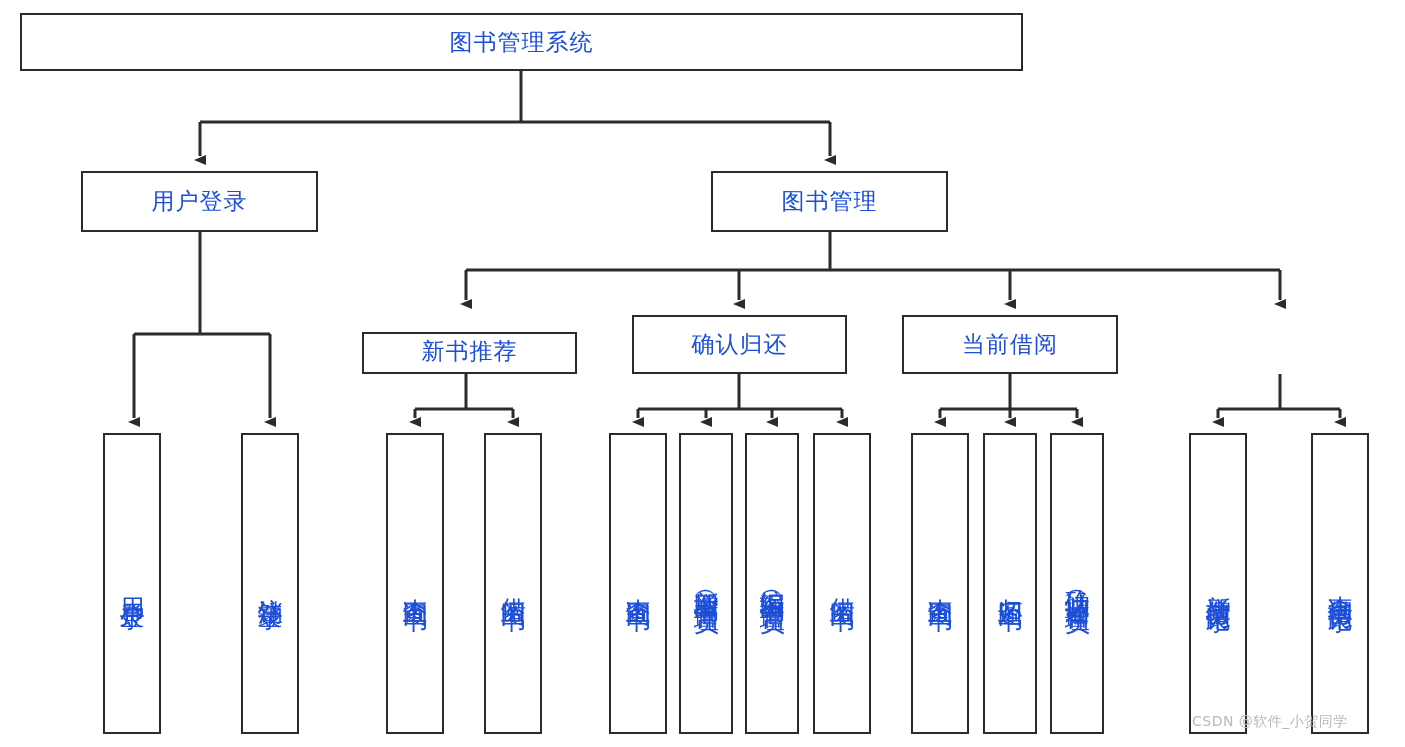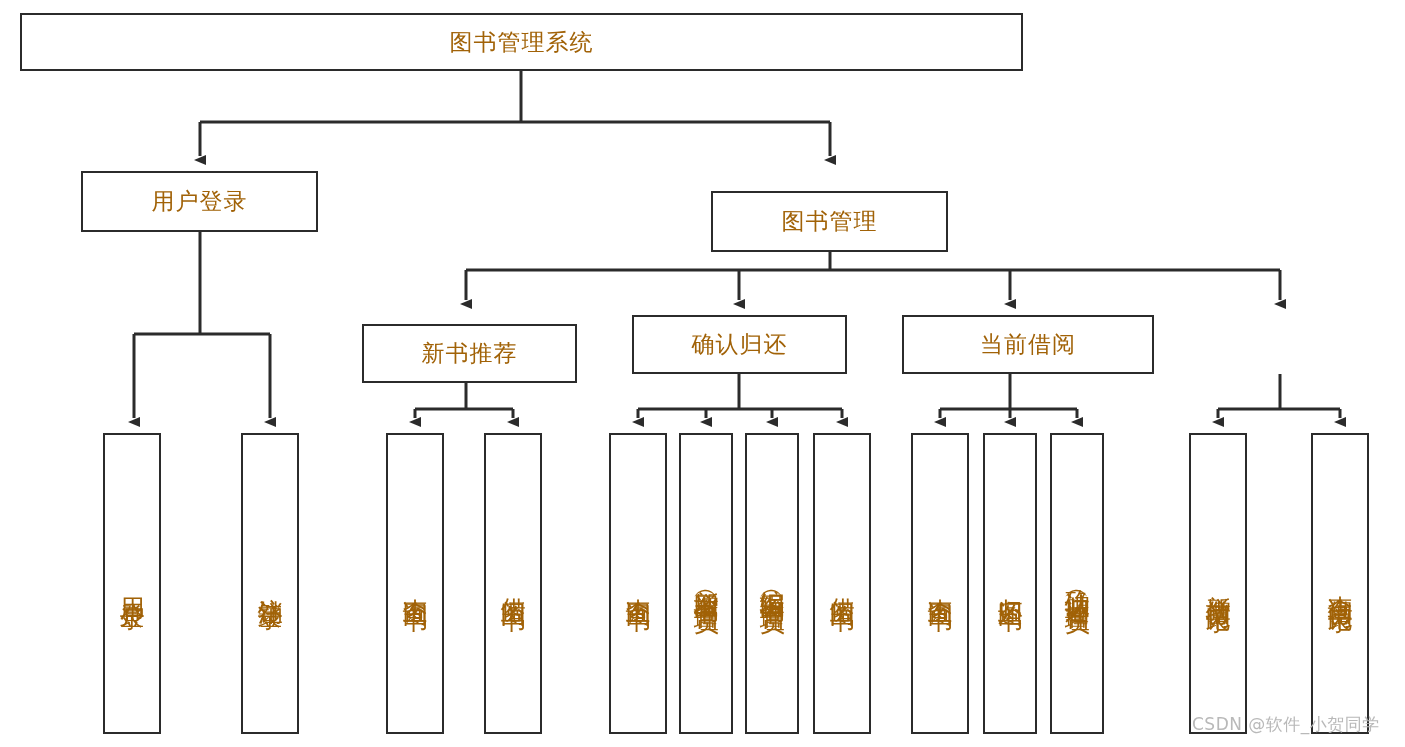--- a/index.html
+++ b/index.html
@@ -26,21 +26,21 @@
     pointer-events: none;
   }
   .node {
     position: absolute;
     box-sizing: border-box;
     background: #ffffff;
     border: 2.5px solid #2b2b2b;
     display: flex;
     align-items: center;
     justify-content: center;
-    color: #a16207;
+    color: #1d4ed8;
   }
   .node-h .label {
     font-size: 23px;
     line-height: 1.15;
     letter-spacing: 1px;
     white-space: nowrap;
   }
   .node-root .label {
     font-size: 23px;
     letter-spacing: 1px;
@@ -56,21 +56,21 @@
     font-size: 25px;
     line-height: 1.18;
     letter-spacing: 3px;
     white-space: nowrap;
     max-height: 100%;
   }
   .watermark {
     position: absolute;
     left: 1192px;
     top: 713px;
-    font-size: 17px;
+    font-size: 14px;
     color: #b9b9b9;
     letter-spacing: 0.5px;
     white-space: nowrap;
   }
 </style>
 </head>
 <body>
 
 <div id="canvas">
 
@@ -127,33 +127,33 @@
   </svg>
 
   <div class="node node-root node-h" style="left:20px; top:13px; width:1003px; height:58px;">
     <span class="label">图书管理系统</span>
   </div>
 
   <div class="node node-h" style="left:81px; top:171px; width:237px; height:61px;">
     <span class="label">用户登录</span>
   </div>
 
-  <div class="node node-h" style="left:711px; top:171px; width:237px; height:61px;margin-top:20px;">
+  <div class="node node-h" style="left:711px; top:171px; width:237px; height:61px;">
     <span class="label">图书管理</span>
   </div>
 
-  <div class="node node-h" style="left:362px; top:324px; width:215px; height:59px;">
+  <div class="node node-h" style="left:362px; top:332px; width:215px; height:42px;font-family:Liberation Mono, monospace;">
     <span class="label">新书推荐</span>
   </div>
 
   <div class="node node-h" style="left:632px; top:315px; width:215px; height:59px;">
     <span class="label">确认归还</span>
   </div>
 
-  <div class="node node-h" style="left:902px; top:315px; width:252px; height:59px;">
+  <div class="node node-h" style="left:902px; top:315px; width:216px; height:59px;">
     <span class="label">当前借阅</span>
   </div>
 
 
   <div class="node node-v" style="left:103px; top:433px; width:58px; height:301px;">
     <span class="label">用户登录</span>
   </div>
 
   <div class="node node-v" style="left:241px; top:433px; width:58px; height:301px;">
     <span class="label">注销登录</span>

